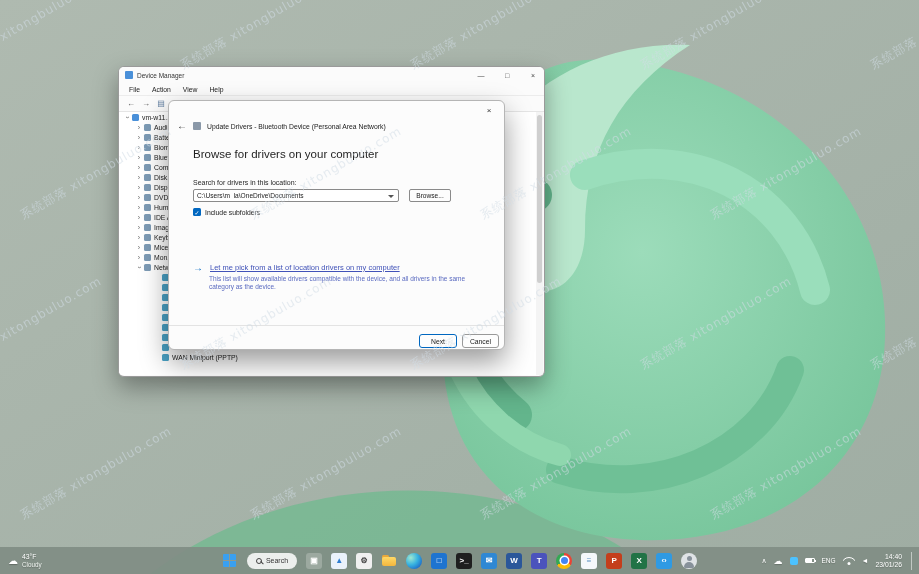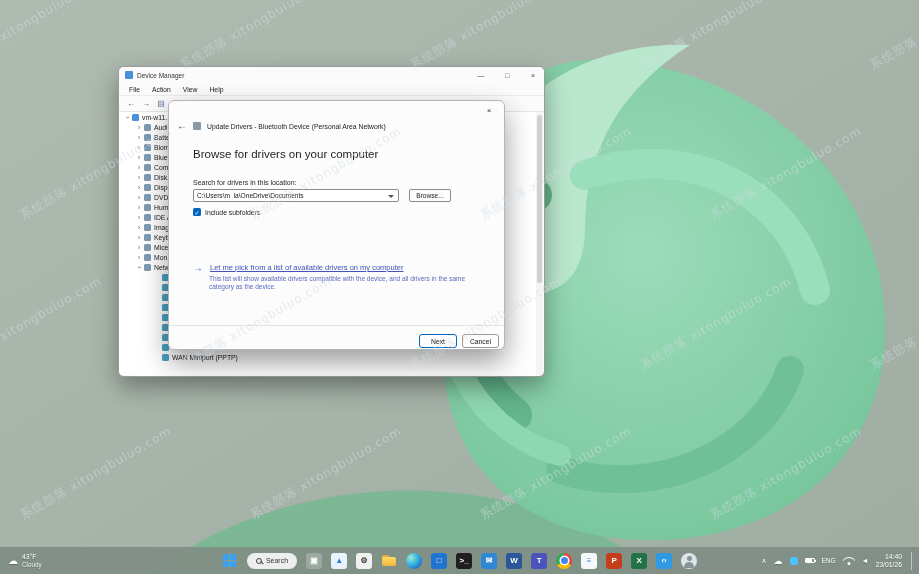--- a/index.html
+++ b/index.html
@@ -321,21 +321,21 @@
       <span class="combo-text">C:\Users\m_la\OneDrive\Documents</span>
       <span class="combo-arrow"></span>
     </div>
     <div class="browse-btn">Browse...</div>
     <div class="cb-row">
       <span class="cb">✓</span>
       <span class="cb-label">Include subfolders</span>
     </div>
     <div class="pick-row">
       <span class="pick-arrow">→</span>
-      <span class="pick-link">Let me pick from a list of available drivers on my computer</span>
+      <span class="pick-link">Let me pick from a list of location drivers on my computer</span>
     </div>
     <div class="pick-desc">This list will show available drivers compatible with the device, and all drivers in the same category as the device.</div>
     <div class="dlg-footer">
       <div class="btn btn-next">Next</div>
       <div class="btn btn-cancel">Cancel</div>
     </div>
   </div>
 
   <div id="watermarks">
       <span class="wm" style="left: -60px; top: 15px;">系统部落 xitongbuluo.com</span>

